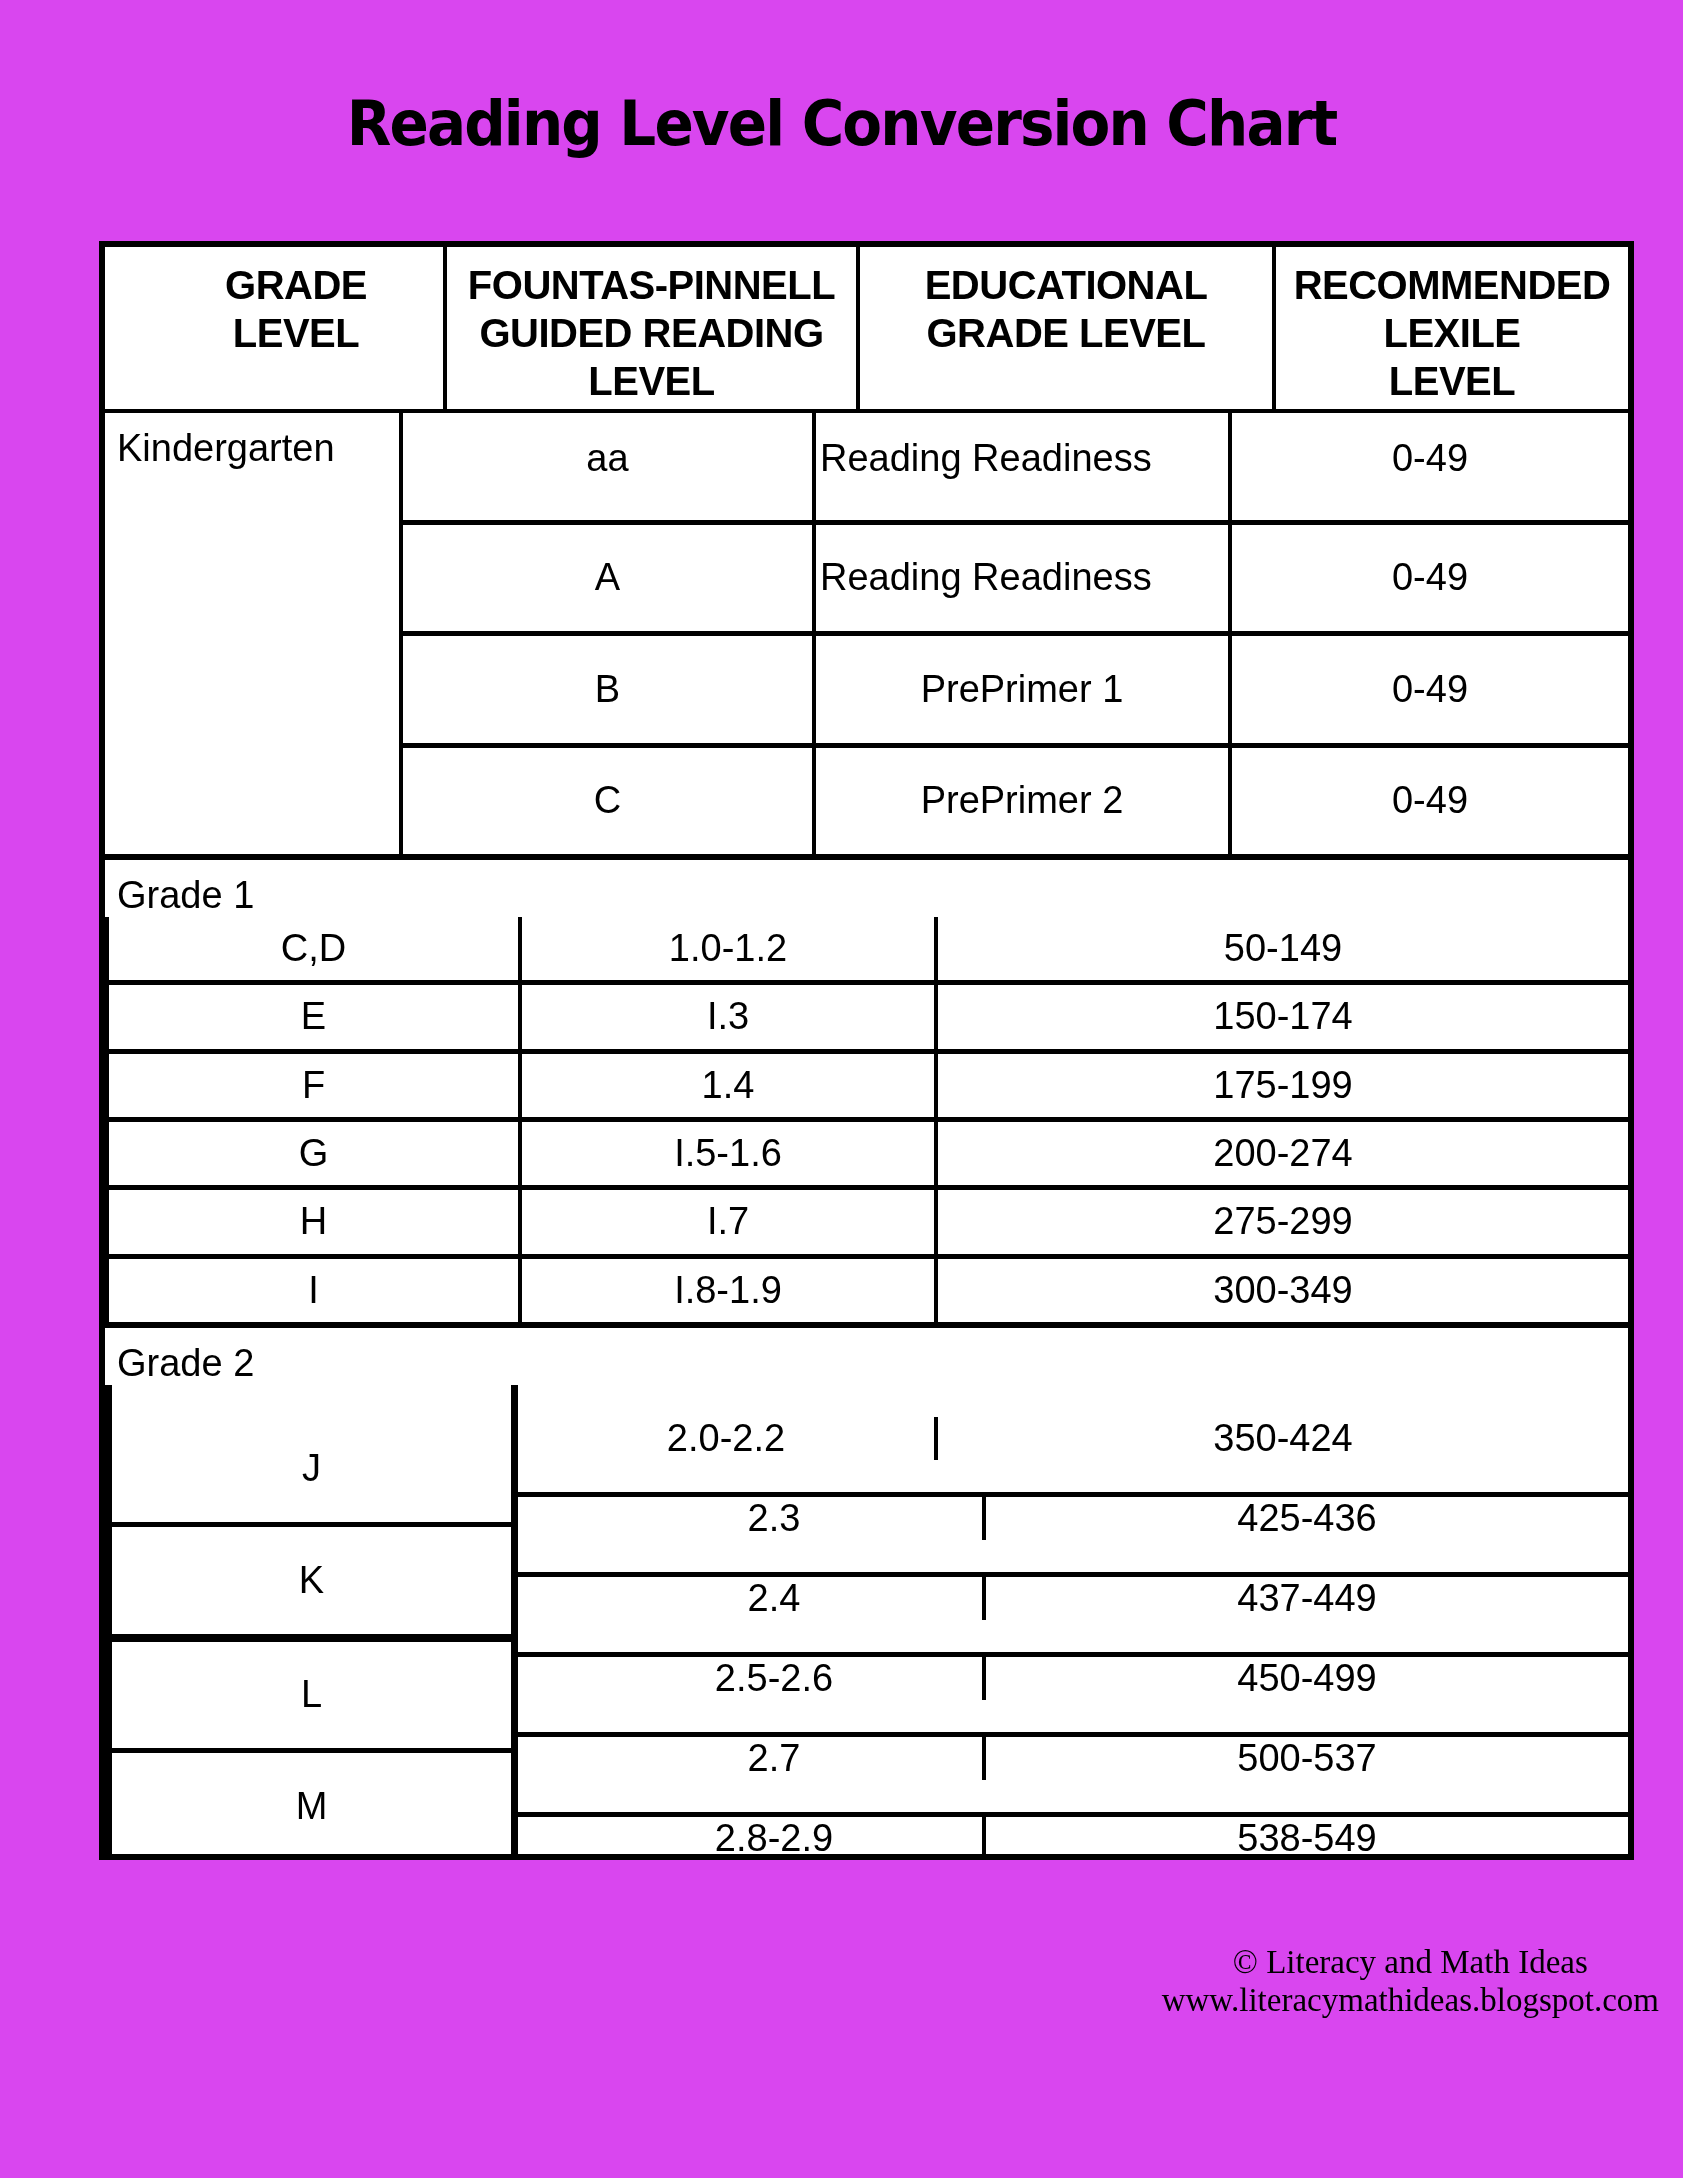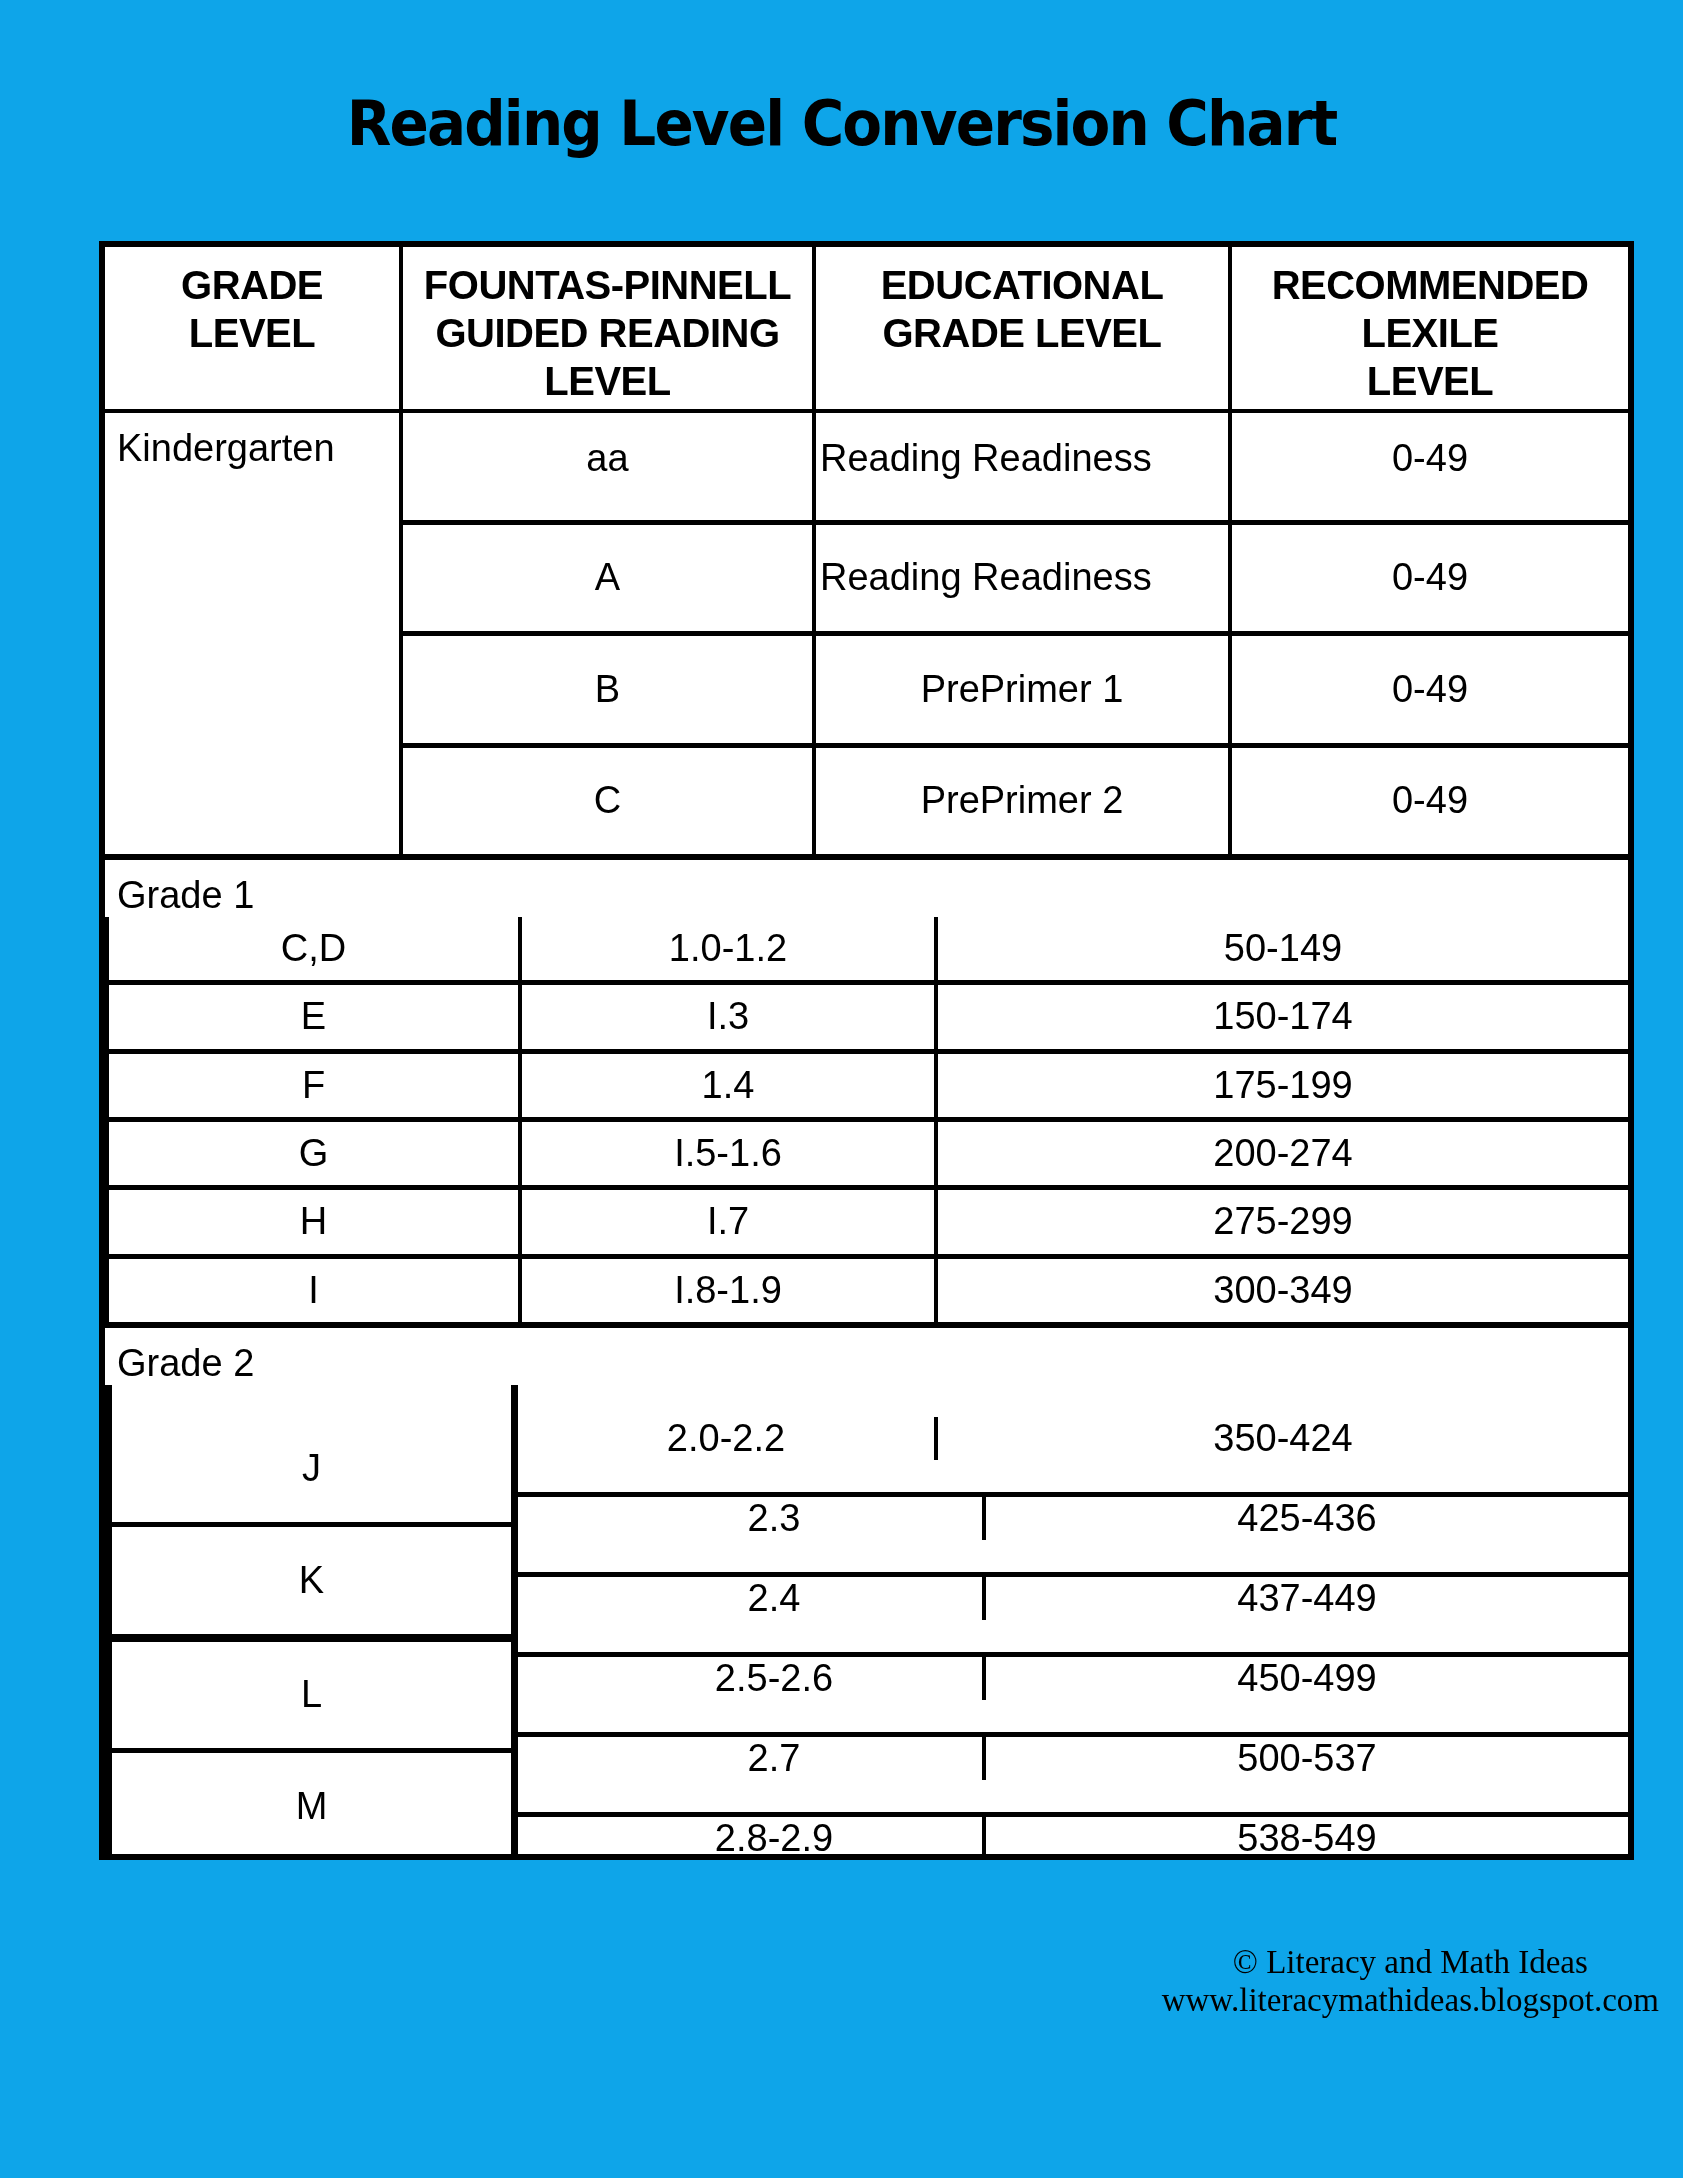--- a/index.html
+++ b/index.html
@@ -2,21 +2,21 @@
 <html lang="en"><head>
 <meta charset="utf-8">
 <title>Reading Level Conversion Chart</title>
 <style>
   * { box-sizing: border-box; }
   html, body { margin: 0; padding: 0; background: #ffffff; }
   .sheet {
     position: relative;
     width: 1683px;
     height: 2178px;
-    background: #0ea5e9;
+    background: #d946ef;
     color: #000000;
     font-family: "Liberation Sans", sans-serif;
     overflow: hidden;
   }
 
   
   .page-title {
     position: absolute;
     top: 87px;
     left: 0;
@@ -35,21 +35,21 @@
     left: 99px;
     top: 241px;
     width: 1535px;
     border: 6px solid #000;
     background: #fff;
     display: flex;
     flex-direction: column;
   }
 
   
-  .hrow { display: flex; height: 166px; border-bottom: 4px solid #000; }
+  .hrow { display: flex; height: 166px; border-bottom: 4px solid #000; padding-left: 44px; }
   .hcell {
     padding-top: 14px;
     text-align: center;
     font-weight: bold;
     font-size: 40px;
     line-height: 48px;
     letter-spacing: -0.5px;
   }
   .hcell span { display: block; }
   .w1 { width: 294px; }

